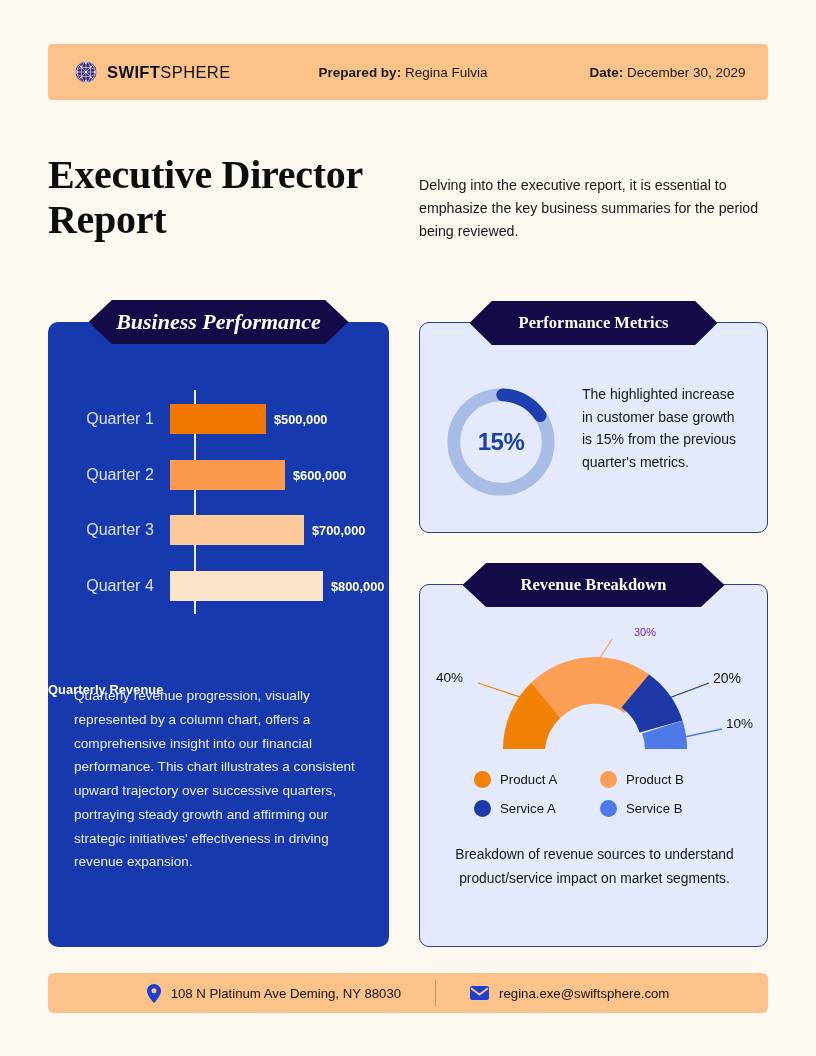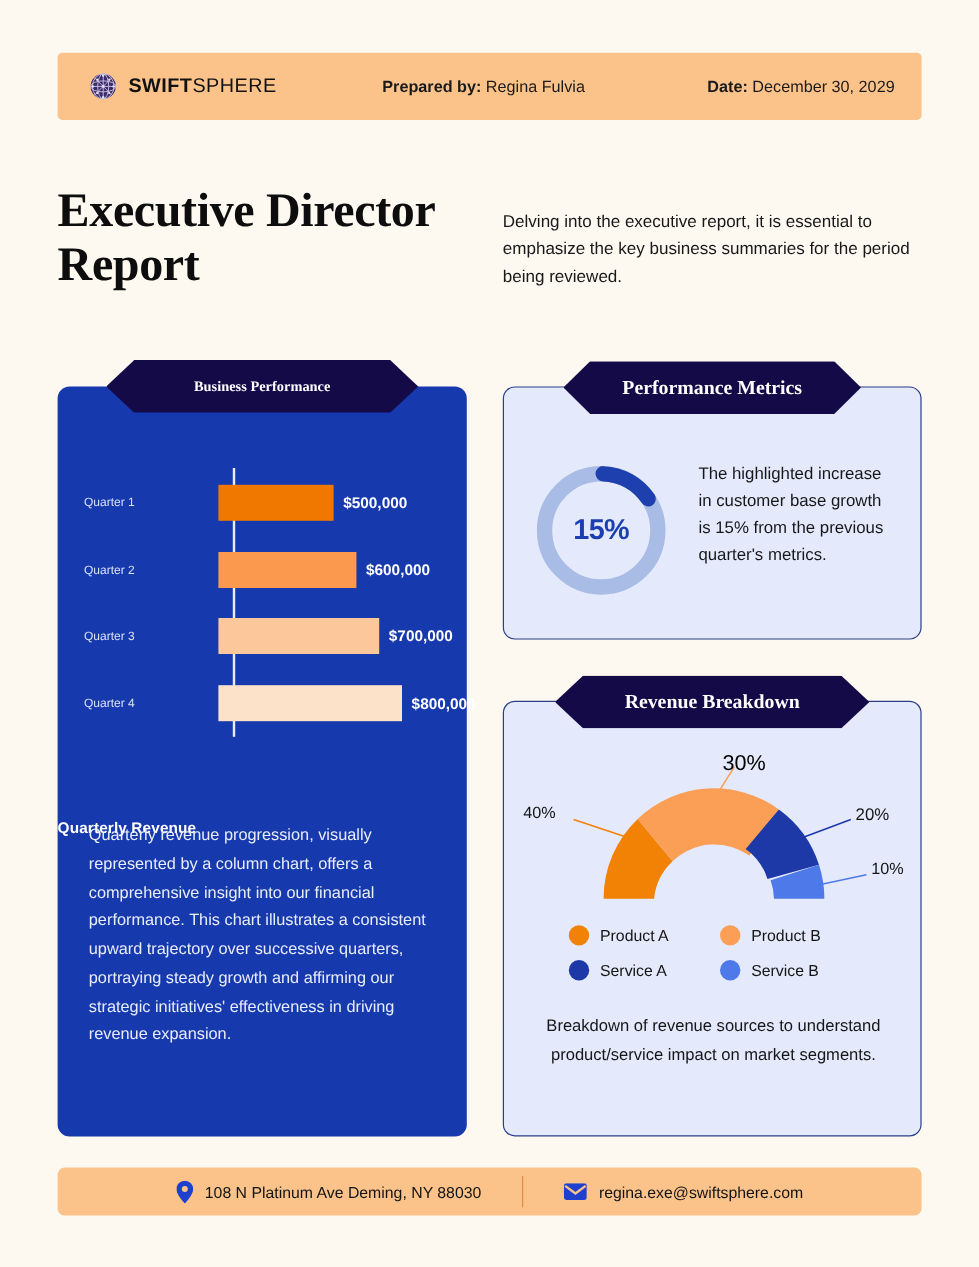--- a/index.html
+++ b/index.html
@@ -50,29 +50,29 @@
     background:#130A47;color:#FFFFFF;
     font-family:"Liberation Serif", serif;font-weight:bold;
     display:flex;align-items:center;justify-content:center;
     white-space:nowrap;
     clip-path:polygon(9% 0%, 91% 0%, 100% 50%, 91% 100%, 9% 100%, 0% 50%);
     z-index:5;
   }
 
   
   #card-business{left:48px;top:322px;width:341px;height:625px;}
-  #ribbon-business{top:-22px;width:260px;height:44px;font-size:12px;}
+  #ribbon-business{top:-22px;width:260px;height:44px;font-size:22px;font-style:italic;}
 
   .barchart{position:absolute;left:0;top:60px;width:341px;height:260px;}
   .bar-row{
     position:absolute;left:22px;height:30px;display:flex;align-items:center;
   }
   .bar-cat{
-    width:100px;text-align:left;padding-right:12px;
-    font-size:10px;color:#D9E0F5;white-space:nowrap;
+    width:100px;text-align:center;
+    font-size:16px;color:#D9E0F5;white-space:nowrap;
   }
   .bar-track{position:relative;height:30px;flex:1;}
   .bar-fill{position:absolute;left:0;top:0;height:30px;}
   .bar-val{
     position:absolute;top:50%;transform:translateY(-50%);
     font-size:12.8px;font-weight:bold;color:#FFFFFF;white-space:nowrap;
   }
   .axis-line{
     position:absolute;left:146px;top:8px;width:2px;height:224px;background:#E8EDFA;
   }
@@ -240,21 +240,21 @@
       <path d="M 223.1 53.6 A 92 92 0 0 1 256.5 99.6 L 213.6 111.4 A 50 50 0 0 0 195.4 86.4 Z" fill="#1D39A8"></path>
 
       <path d="M 256.5 99.6 A 92 92 0 0 1 261 128 L 219 128 A 50 50 0 0 0 216.2 112.5 Z" fill="#4E79E8"></path>
 
       <line x1="97" y1="77" x2="52" y2="62" stroke="#F28205" stroke-width="1.3"></line>
       <line x1="167" y1="48" x2="186" y2="18" stroke="#FB9F57" stroke-width="1.3"></line>
       <line x1="243" y1="77" x2="283" y2="62" stroke="#1D39A8" stroke-width="1.3"></line>
       <line x1="249" y1="118" x2="296" y2="108" stroke="#4E79E8" stroke-width="1.3"></line>
     </svg>
     <div style="position:absolute;left:10px;top:49px;font-size:13.5px;color:#151515;">40%</div>
-    <div style="position:absolute;left:176px;top:5px;font-size:18px;color:#000000;">30%</div>
+    <div style="position:absolute;left:208px;top:5px;font-size:11px;color:#6d28d9;">30%</div>
     <div style="position:absolute;left:287px;top:49px;font-size:14px;color:#151515;">20%</div>
     <div style="position:absolute;left:300px;top:95px;font-size:13.5px;color:#151515;">10%</div>
   </div>
 
   <div class="legend">
     <div class="legend-item">
       <span class="legend-dot" style="background:#F28205;"></span>
       <span class="legend-lbl">Product A</span>
     </div>
     <div class="legend-item">

